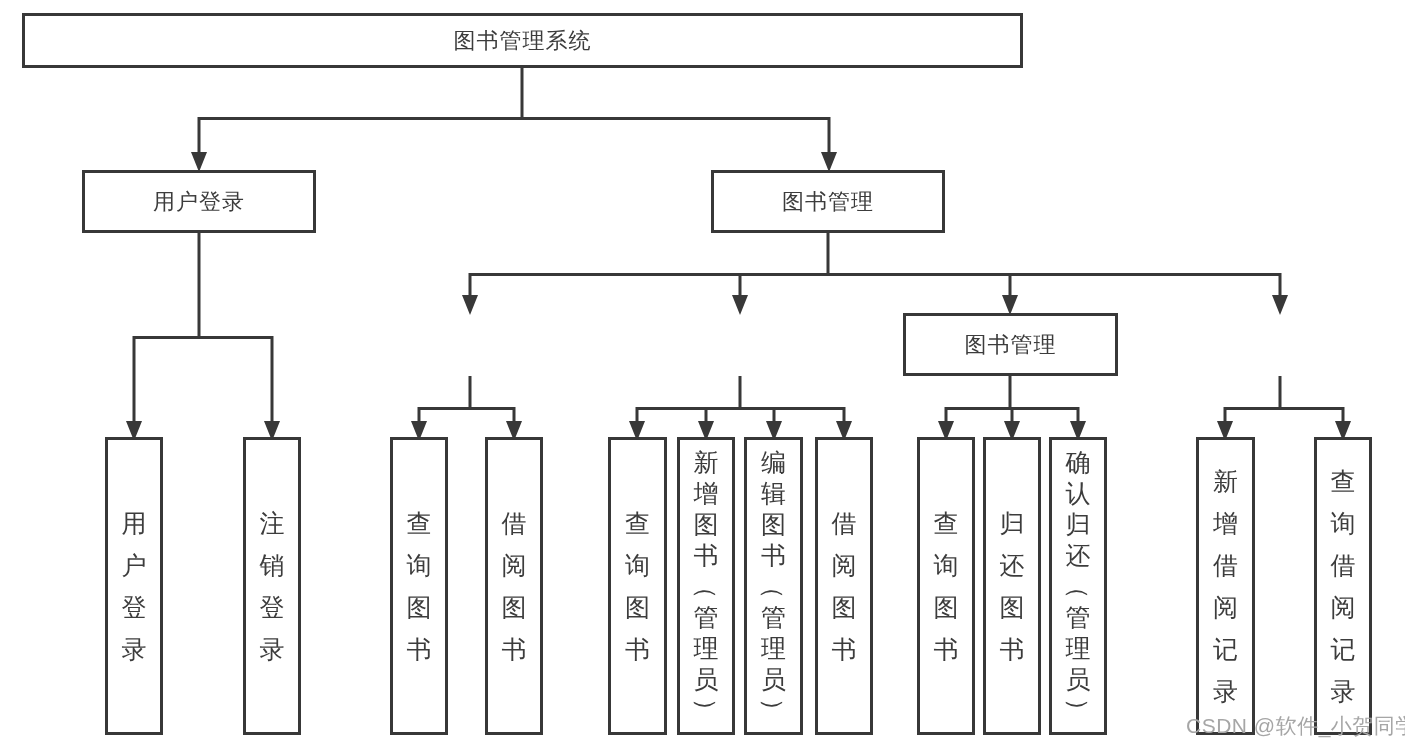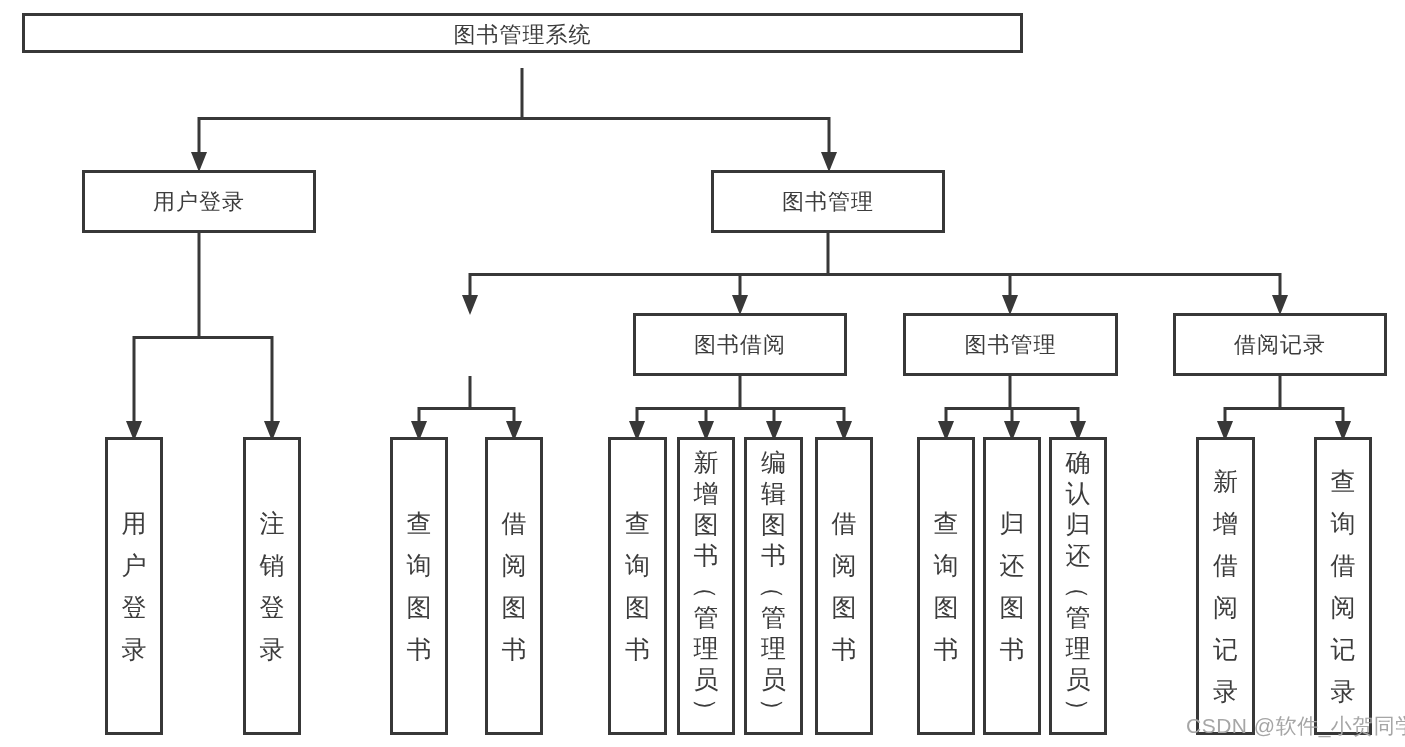--- a/index.html
+++ b/index.html
@@ -8,21 +8,21 @@
     font-family:"Liberation Sans","DejaVu Sans",sans-serif; overflow:hidden;
   }
   #connectors { position:absolute; left:0; top:0; width:1405px; height:747px; }
   .node {
     position:absolute; box-sizing:border-box; background:#ffffff;
     border:3px solid #383838; color:#3c3c3c;
     display:flex; align-items:center; justify-content:center;
     font-size:22px; letter-spacing:1px;
   }
   .hnode { height:63px; }
-  .root  { height:40px;align-items:flex-end; }
+  .root  { height:55px; }
   .vnode { width:58px; height:298px; top:437px; }
   .vtext {
     display:flex; flex-direction:column; align-items:center; justify-content:center;
     width:100%; height:100%; font-size:25px; letter-spacing:0;
   }
   .vtext span { display:block; text-align:center; }
   .vtext span.rot { transform:rotate(90deg); }
   #watermark {
     position:absolute; left:1186px; top:712px; width:210px;
     font-size:21px; color:#a6a6a6; white-space:nowrap; letter-spacing:0.5px;
@@ -77,28 +77,22 @@
     <span>图书管理系统</span>
   </div>
 
   <div class="node hnode" style="left:82px; top:170px; width:234px;">
     <span>用户登录</span>
   </div>
   <div class="node hnode" style="left:711px; top:170px; width:234px;">
     <span>图书管理</span>
   </div>
 
-  <div class="node hnode" style="left:633px; top:313px; width:214px;">
-    <span>图书借阅</span>
-  </div>
   <div class="node hnode" style="left:903px; top:313px; width:215px;">
     <span>图书管理</span>
-  </div>
-  <div class="node hnode" style="left:1173px; top:313px; width:214px;">
-    <span>借阅记录</span>
   </div>
 
   <div class="node vnode" style="left:105px;">
     <span class="vtext">
         <span style="height: 42px; line-height: 42px;">用</span>
         <span style="height: 42px; line-height: 42px;">户</span>
         <span style="height: 42px; line-height: 42px;">登</span>
         <span style="height: 42px; line-height: 42px;">录</span>
       </span>
   </div>

